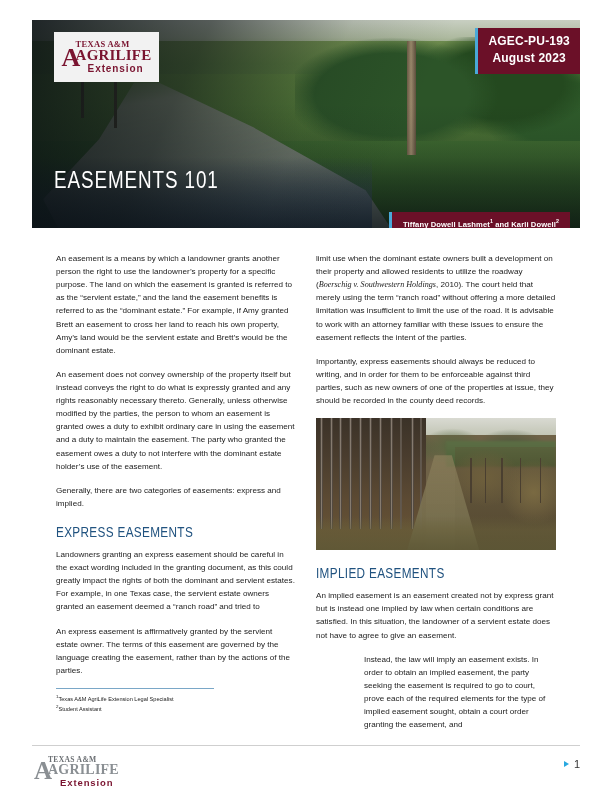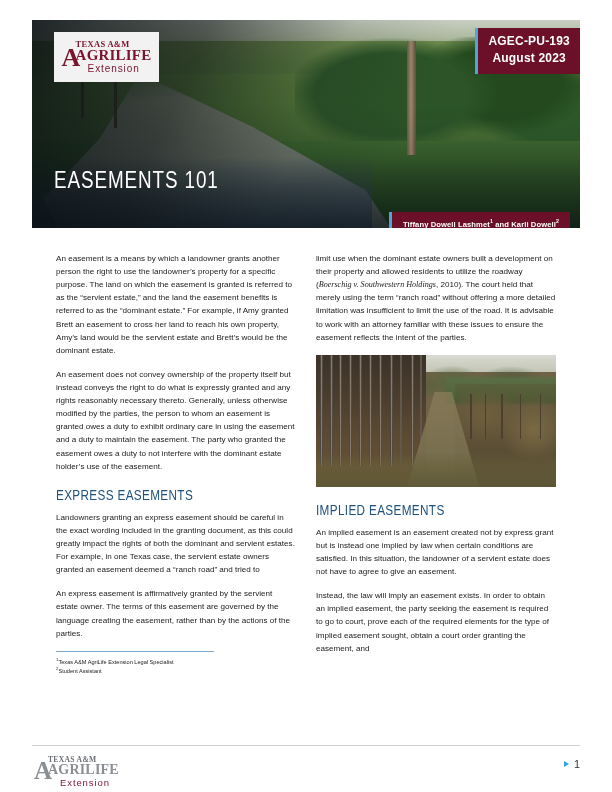--- a/index.html
+++ b/index.html
@@ -138,21 +138,21 @@
     font-variant: small-caps;
     text-transform: uppercase;
     color: #7a1430;
     margin-left: 14px;
     font-weight: 700;
     margin-top: -1px;
   }
   .al-ext {
     font-family: "Liberation Sans", sans-serif;
     font-size: 10px;
-    font-weight: 400;
+    font-weight: 700;
     letter-spacing: .9px;
     color: #7a1430;
     margin-left: 26px;
     margin-top: 1px;
   }
 
   
   .pub-badge {
     position: absolute;
     right: 0px;
@@ -211,21 +211,21 @@
   }
   .col { width: 240px; }
 
   p.body {
     font-size: 8.1px;
     line-height: 1.62;
     color: #1b1b1b;
     margin-bottom: 11px;
     text-align: left;
   }
-  p.body:last-child { margin-bottom: 0; }
+  p.body:last-child { margin-bottom: 0; margin-left: 48px; }
   p.body em { font-style: italic; font-family: Liberation Serif, serif; }
 
   h2.sec {
     font-size: 14px;
     color: #20527f;
     letter-spacing: .4px;
     margin: 15px 0 8px 0;
     font-weight: 400;
     transform: scaleX(.84);
     transform-origin: left center;
@@ -381,35 +381,37 @@
   <div class="byline">
     <span>Tiffany Dowell Lashmet</span><sup>1</sup><span> and Karli Dowell</span><sup>2</sup>
   </div>
 </div>
 
 <div class="content">
 
   <div class="col">
     <p class="body">An easement is a means by which a landowner grants another person the right to use the landowner’s property for a specific purpose. The land on which the easement is granted is referred to as the “servient estate,” and the land the easement benefits is referred to as the “dominant estate.” For example, if Amy granted Brett an easement to cross her land to reach his own property, Amy’s land would be the servient estate and Brett’s would be the dominant estate.</p>
     <p class="body">An easement does not convey ownership of the property itself but instead conveys the right to do what is expressly granted and any rights reasonably necessary thereto. Generally, unless otherwise modified by the parties, the person to whom an easement is granted owes a duty to exhibit ordinary care in using the easement and a duty to maintain the easement. The party who granted the easement owes a duty to not interfere with the dominant estate holder’s use of the easement.</p>
+    <p class="body">Generally, there are two categories of easements: express and implied.</p>
 
     <h2 class="sec first">EXPRESS EASEMENTS</h2>
 
     <p class="body">Landowners granting an express easement should be careful in the exact wording included in the granting document, as this could greatly impact the rights of both the dominant and servient estates. For example, in one Texas case, the servient estate owners granted an easement deemed a “ranch road” and tried to</p>
     <p class="body">An express easement is affirmatively granted by the servient estate owner. The terms of this easement are governed by the language creating the easement, rather than by the actions of the parties.</p>
 
     <div class="footnote-wrap">
       <div class="footnote"><sup>1</sup><span>Texas A&amp;M AgriLife Extension Legal Specialist</span></div>
       <div class="footnote"><sup>2</sup><span>Student Assistant</span></div>
     </div>
   </div>
 
   <div class="col">
     <p class="body"><span>limit use when the dominant estate owners built a development on their property and allowed residents to utilize the roadway (</span><em>Boerschig v. Southwestern Holdings</em><span>, 2010). The court held that merely using the term “ranch road” without offering a more detailed limitation was insufficient to limit the use of the road. It is advisable to work with an attorney familiar with these issues to ensure the easement reflects the intent of the parties.</span></p>
 
+    <p class="body">Importantly, express easements should always be reduced to writing, and in order for them to be enforceable against third parties, such as new owners of one of the properties at issue, they should be recorded in the county deed records.</p>
 
     <div class="art-photo">
       <div class="ap-sky"></div>
       <div class="ap-backtrees"></div>
       <div class="ap-hedge"></div>
       <div class="ap-left-wood"></div>
       <div class="ap-trunks">
         <i style="left:4%"></i>
           <i style="left:13%"></i>
           <i style="left:21%"></i>

